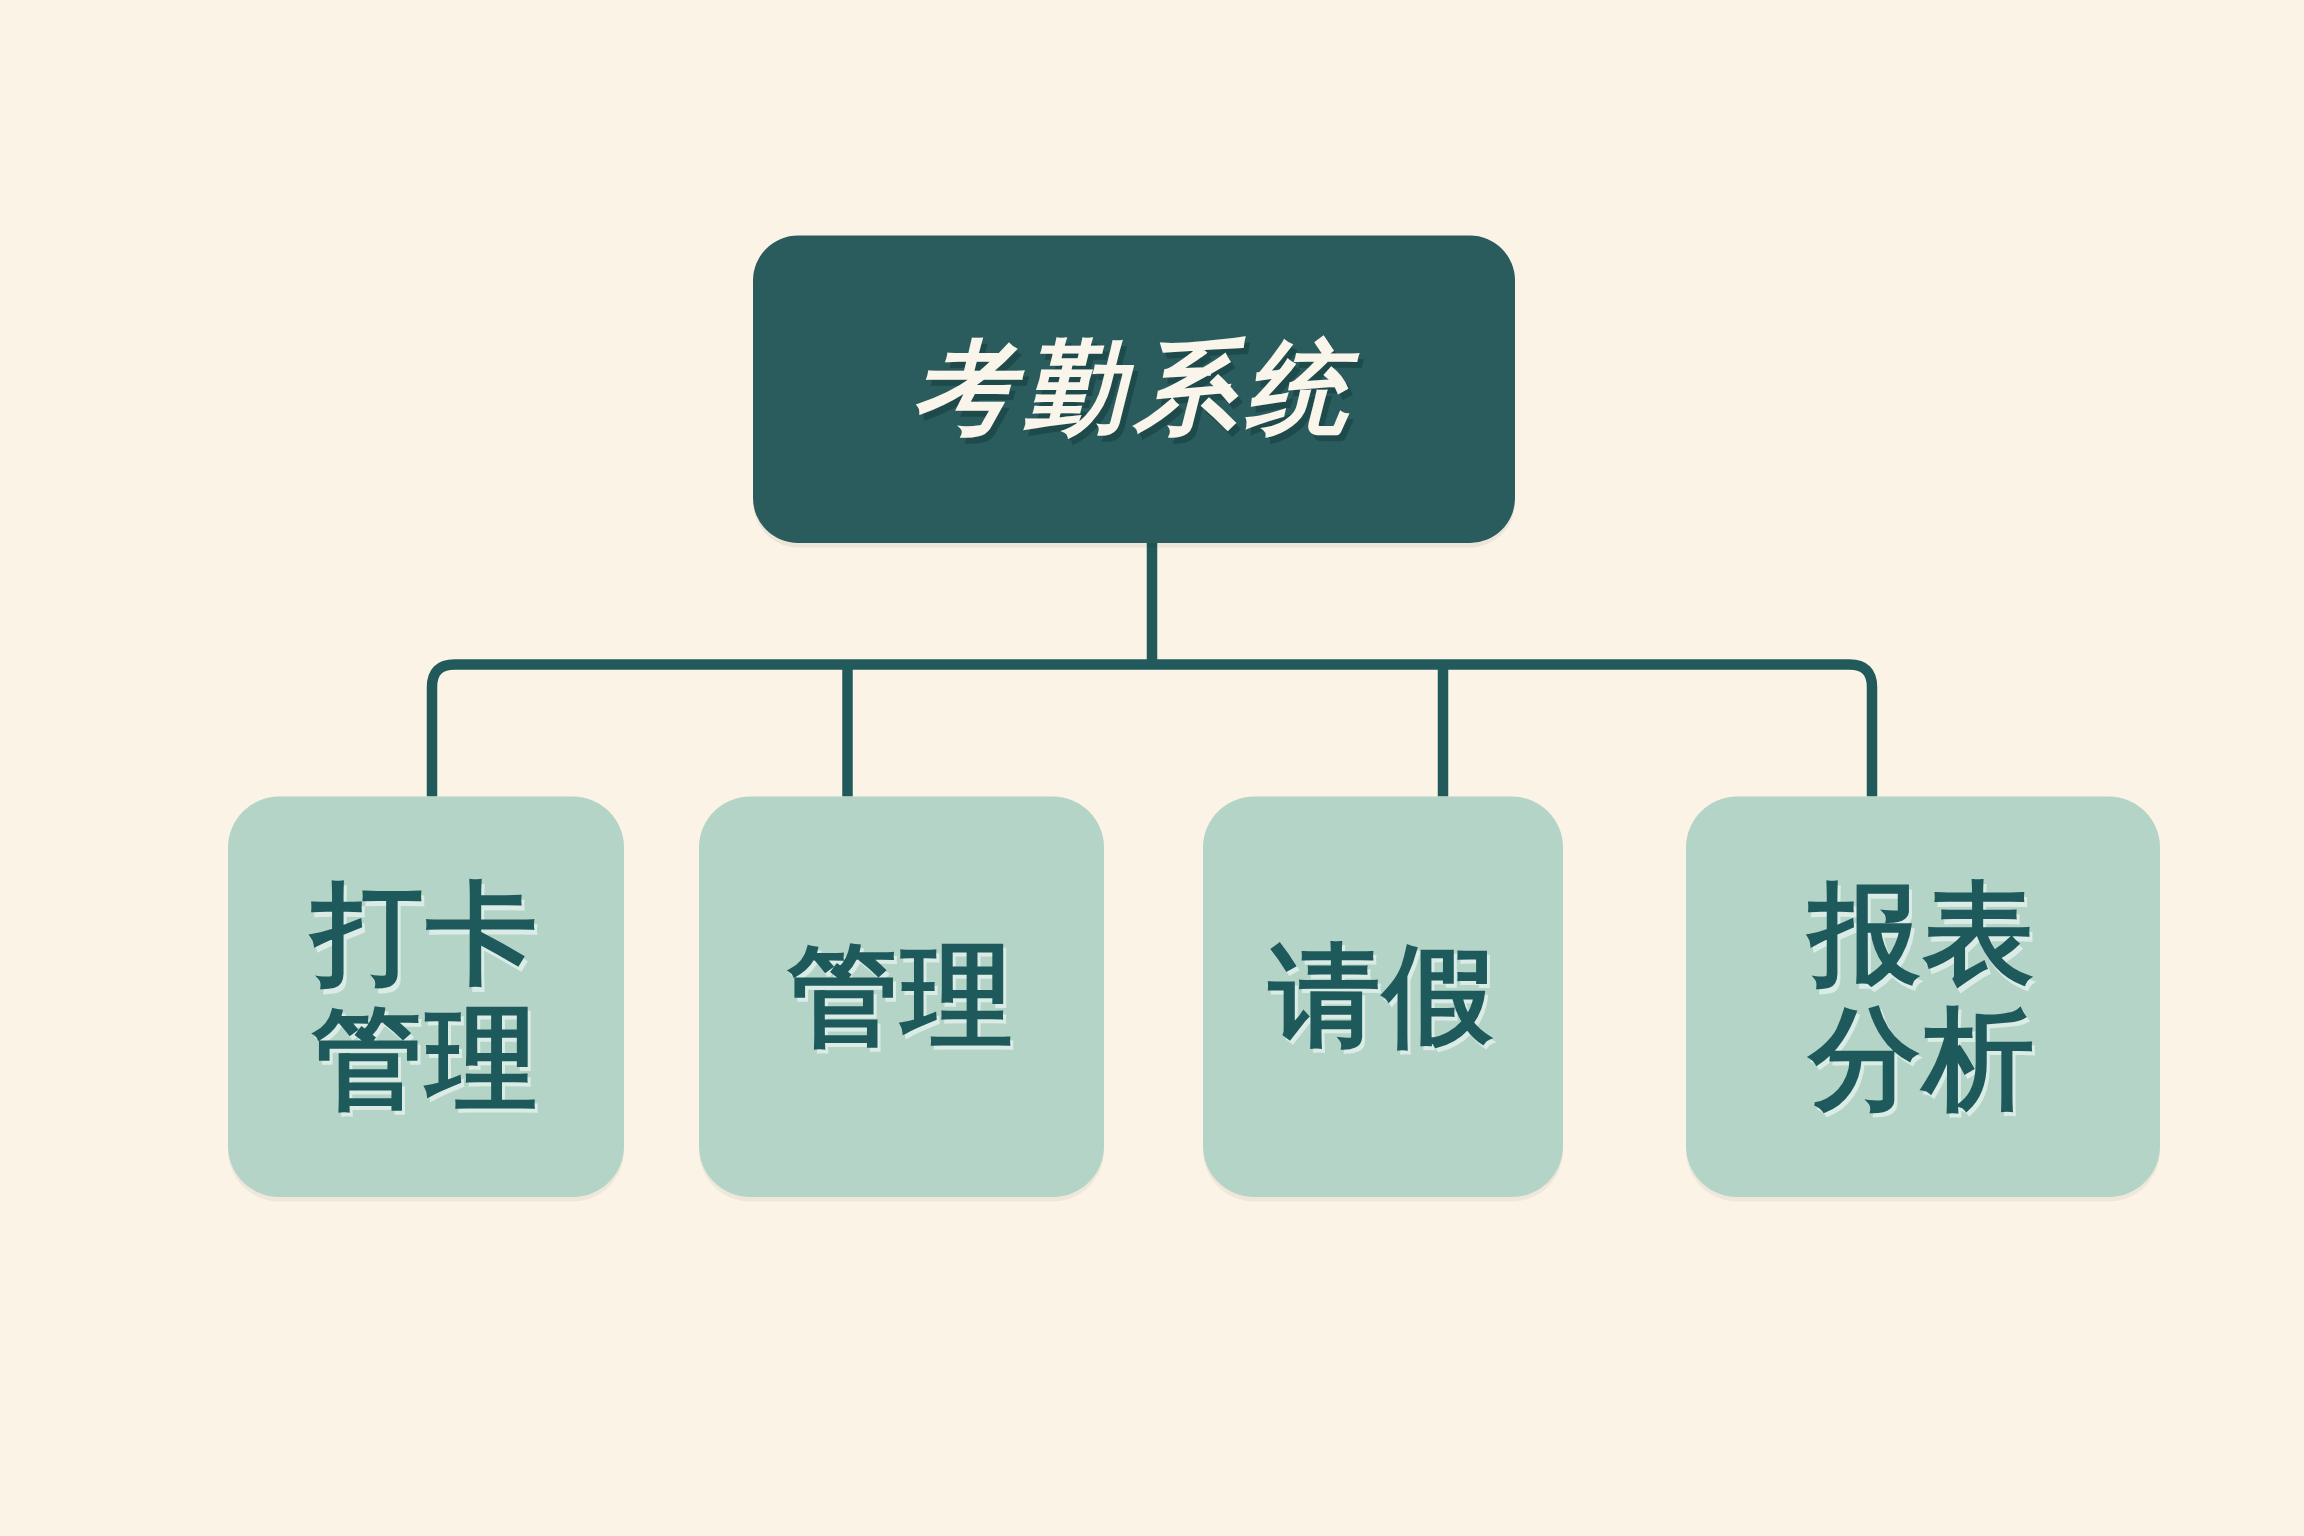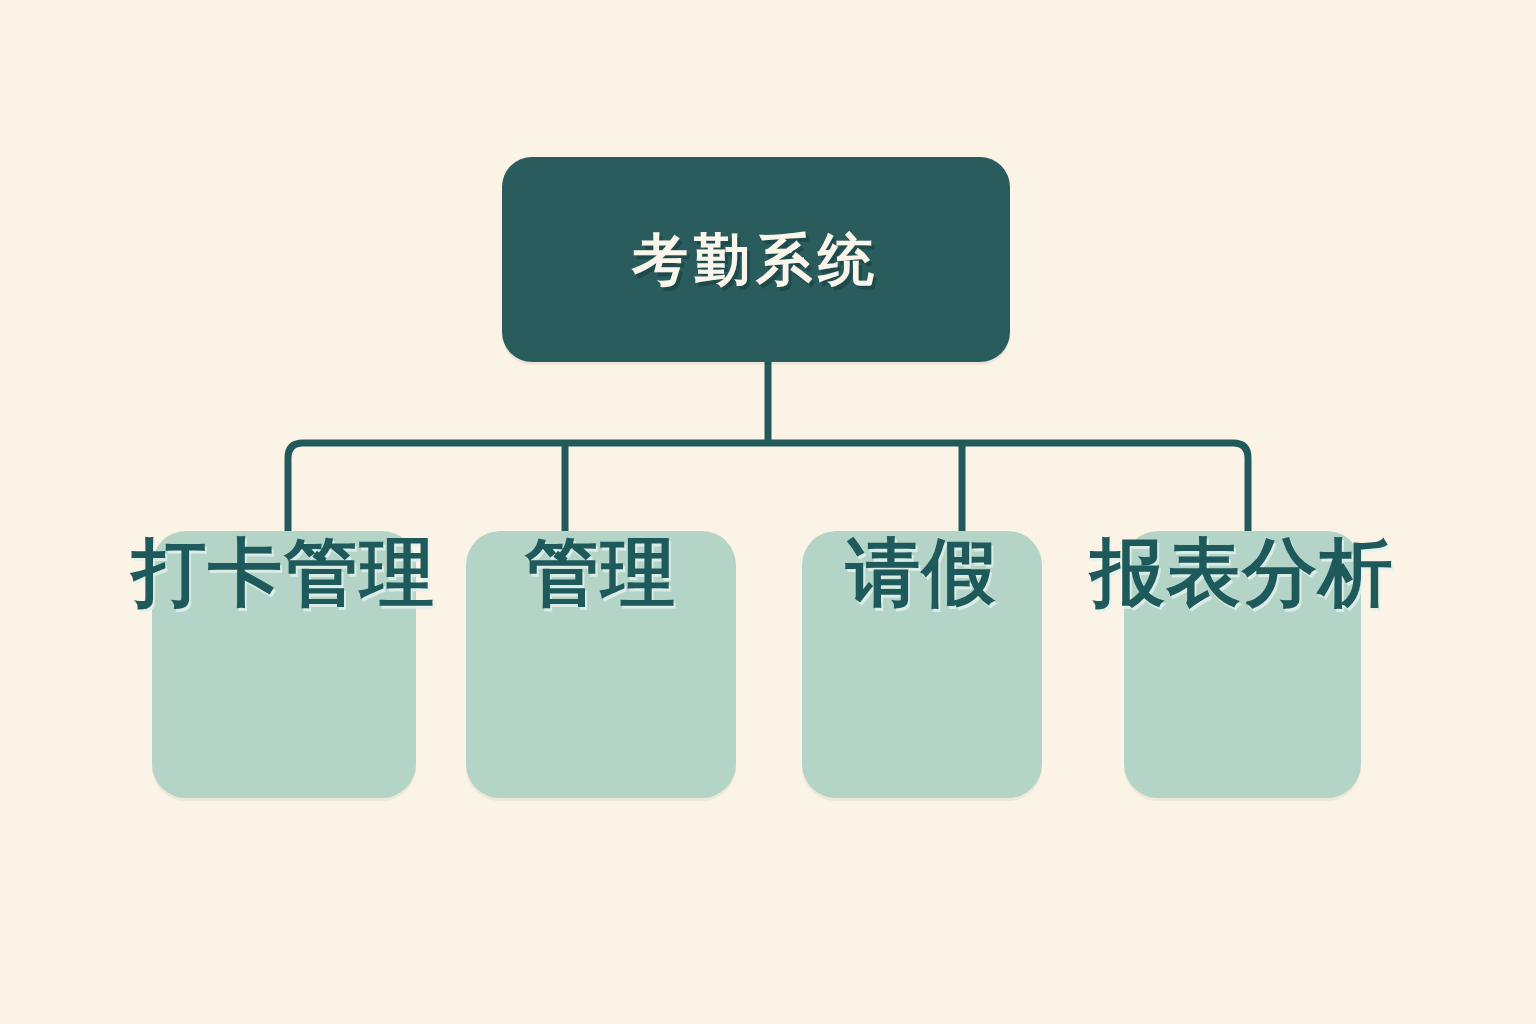--- a/index.html
+++ b/index.html
@@ -39,44 +39,46 @@
     height: 205px;
     background: #2A5C5E;
     border-radius: 30px;
     display: flex;
     align-items: center;
     justify-content: center;
     box-shadow: 0 3px 0 rgba(0,0,0,0.06);
   }
   .root-label {
     color: #FAF5EA;
-    font-size: 56px;
+    font-size: 68px;
     font-weight: bold;
     letter-spacing: 6px;
     line-height: 1;
     white-space: nowrap;
     text-shadow: 3px 4px 0 rgba(20,60,62,0.55);
+    font-style: italic;
   }
 
   
   .child-card {
     position: absolute;
     top: 531px;
     height: 267px;
     background: #B5D4C8;
     border-radius: 34px;
     display: flex;
-    flex-direction: row;
+    flex-direction: column;
+    align-items: center;
     justify-content: center;
     box-shadow: 0 3px 0 rgba(0,0,0,0.05);
   }
   .child-card.c0 { left: 152px; width: 264px; }
   .child-card.c1 { left: 466px; width: 270px; }
   .child-card.c2 { left: 802px; width: 240px; }
-  .child-card.c3 { left: 1124px; width: 237px; }
+  .child-card.c3 { left: 1124px; width: 316px; }
 
   .child-line {
     color: #1E5A5C;
     font-size: 74px;
     font-weight: bold;
     line-height: 1.12;
     letter-spacing: 2px;
     white-space: nowrap;
     text-shadow: 2px 3px 0 rgba(225,240,234,0.85);
   }

